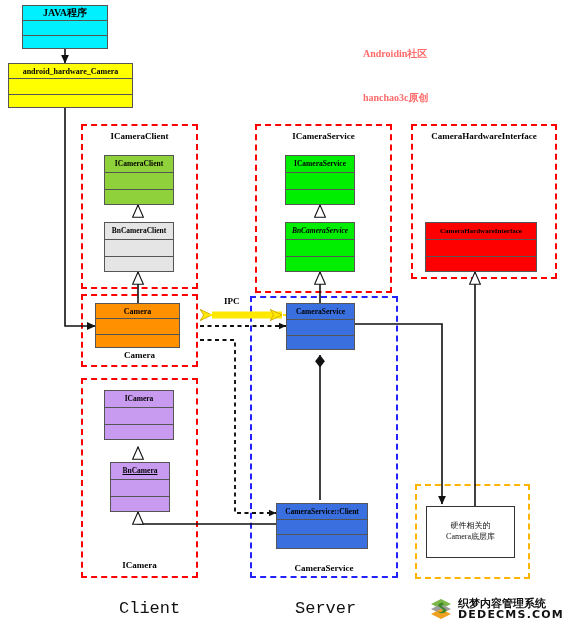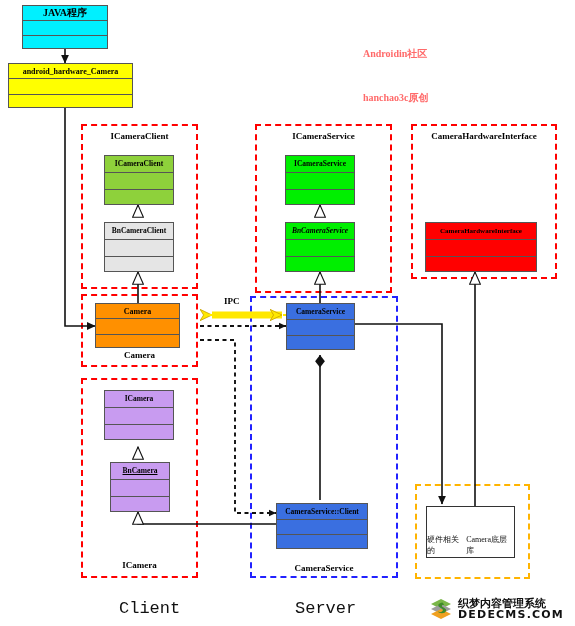--- a/index.html
+++ b/index.html
@@ -10,21 +10,21 @@
   .uml{position:absolute;box-sizing:border-box;border:1px solid #555;}
   .uml .hdr{height:33%;display:flex;align-items:center;justify-content:center;
             border-bottom:1px solid #555;font-weight:bold;color:#000;
             white-space:nowrap;overflow:hidden;}
   .uml .r2{height:33.5%;border-bottom:1px solid #555;}
   .uml .r3{height:33.5%;}
   .grp{position:absolute;box-sizing:border-box;}
   .grplabel{position:absolute;font-weight:bold;color:#000;white-space:nowrap;
             text-align:center;}
   .plain{position:absolute;box-sizing:border-box;border:1px solid #333;
-         background:#fff;display:flex;flex-direction:row;align-items:flex-end;
+         background:#fff;display:flex;flex-direction:column;align-items:center;
          justify-content:center;line-height:1.35;color:#111;}
   .credit{position:absolute;color:#ff6a6a;font-weight:bold;line-height:1.45;
           white-space:pre;}
   .zone{position:absolute;font-family:"Liberation Mono","DejaVu Sans Mono",monospace;
         color:#111;white-space:nowrap;}
   .ipc{position:absolute;font-weight:bold;color:#000;}
   .wm{position:absolute;display:flex;align-items:center;gap:4px;}
   .wm .wmtxt{display:flex;flex-direction:column;line-height:1.0;}
   .wm .wmtop{font-family:"DejaVu Sans",sans-serif;font-weight:bold;font-size:11px;color:#111;}
   .wm .wmbot{font-family:"DejaVu Sans",sans-serif;font-weight:bold;font-size:11px;

